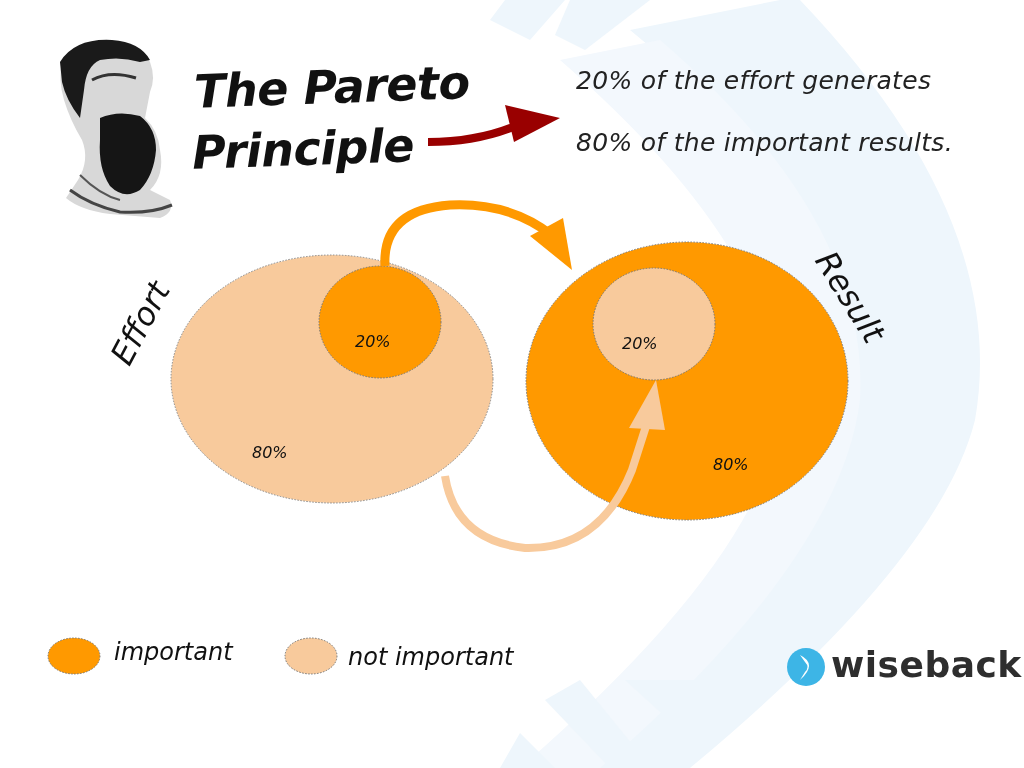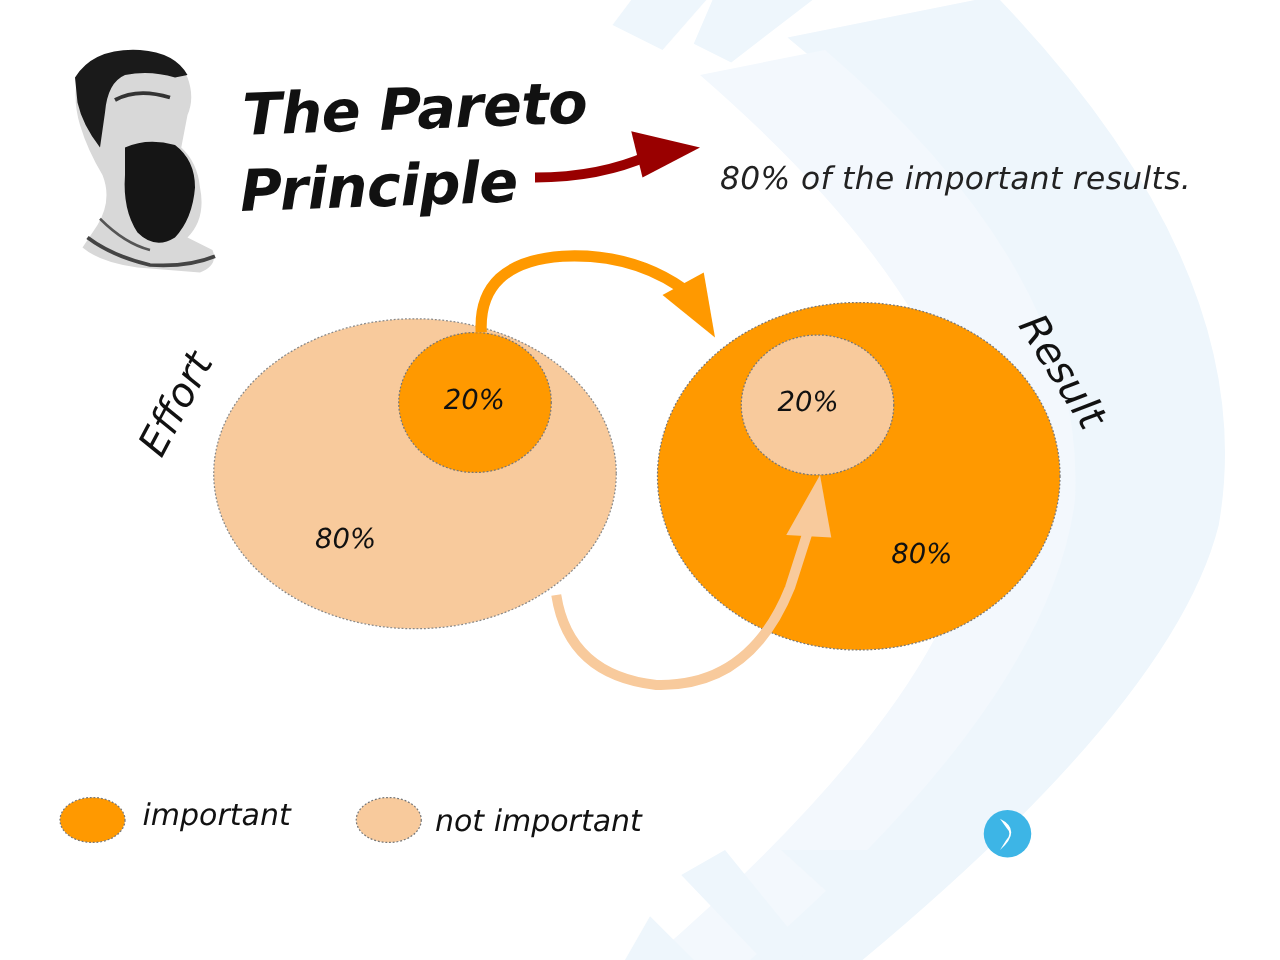--- a/index.html
+++ b/index.html
@@ -3,21 +3,21 @@
 <meta charset="utf-8">
 <style>
   html, body { margin:0; padding:0; }
   body { width:1024px; height:768px; overflow:hidden; background:#ffffff; position:relative;
          font-family: "DejaVu Sans", sans-serif; }
   .bg { position:absolute; left:0; top:0; width:1024px; height:768px; z-index:0; }
   .layer { position:absolute; left:0; top:0; width:1024px; height:768px; z-index:1; }
   .hand { font-family: "DejaVu Sans", sans-serif; font-style: italic; color:#111; position:absolute; white-space:nowrap; }
   .title-line { font-size:46px; font-weight:bold; letter-spacing:-0.5px; }
   .quote { font-size:25px; color:#222; letter-spacing:0.3px; }
-  .pct { font-size:22px; }
+  .pct { font-size:16px;margin-top:24px; }
   .axis-label { font-size:32px; }
   .legend-text { font-size:24px; }
   .logo-text { font-family: "DejaVu Sans", sans-serif; font-size:36px; font-weight:bold; color:#2e2e2e; position:absolute; letter-spacing:0.5px; }
 </style>
 </head>
 <body>
 
 <svg class="bg" viewBox="0 0 1024 768" xmlns="http://www.w3.org/2000/svg">
 
   <path d="M 630 30 L 780 0 L 800 0 Q 1010 220 975 420 Q 940 560 690 768 L 560 768 Q 820 560 850 400 Q 870 240 690 80 L 630 30 Z" fill="#EEF6FC"></path>
@@ -76,26 +76,28 @@
   <g>
     <circle cx="806" cy="667" r="19" fill="#3DB5E6"></circle>
     <path d="M 800 655 Q 818 664 800 680 L 805 672 Q 810 667 805 662 Z" fill="#ffffff"></path>
   </g>
 </svg>
 
 <div class="layer">
   <div class="hand title-line" style="left:194px; top:60px; transform:rotate(-2deg);">The Pareto</div>
   <div class="hand title-line" style="left:192px; top:122px; transform:rotate(-2deg);">Principle</div>
 
+  <div class="hand quote" style="left:576px; top:66px;">20% of the effort generates</div>
   <div class="hand quote" style="left:576px; top:128px;">80% of the important results.</div>
 
   <div class="hand axis-label" style="left:96px; top:304px; transform:rotate(-62deg);">Effort</div>
   <div class="hand axis-label" style="left:800px; top:278px; transform:rotate(58deg);">Result</div>
 
   <div class="hand pct" style="left:355px; top:308px;">20%</div>
   <div class="hand pct" style="left:252px; top:419px;">80%</div>
   <div class="hand pct" style="left:622px; top:310px;">20%</div>
   <div class="hand pct" style="left:713px; top:431px;">80%</div>
 
   <div class="hand legend-text" style="left:348px; top:643px;">not important</div>
   <div class="hand legend-text" style="left:114px; top:638px;">important</div>
 
+  <div class="logo-text" style="left:831px; top:644px;">wiseback</div>
 </div>
 
 </body></html>

